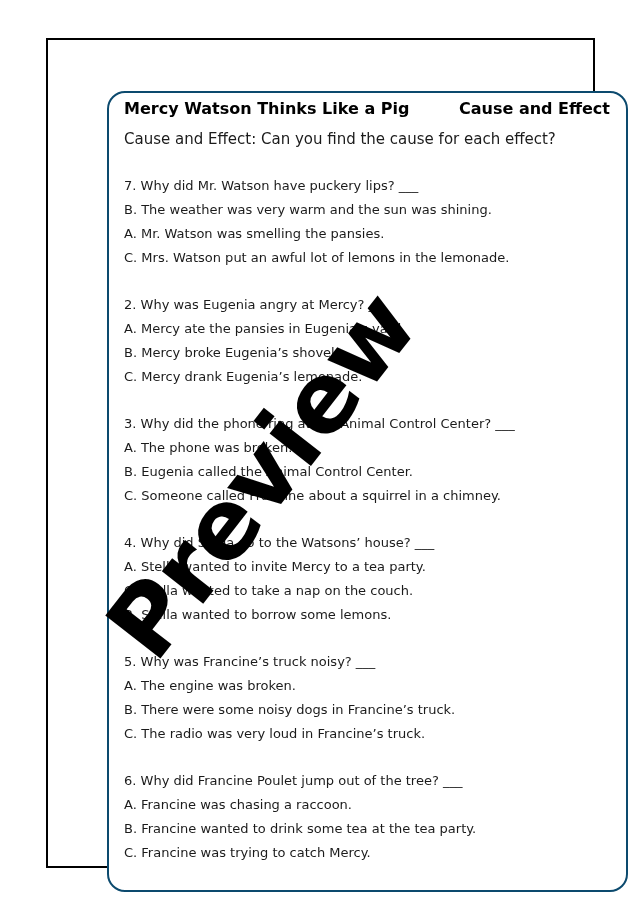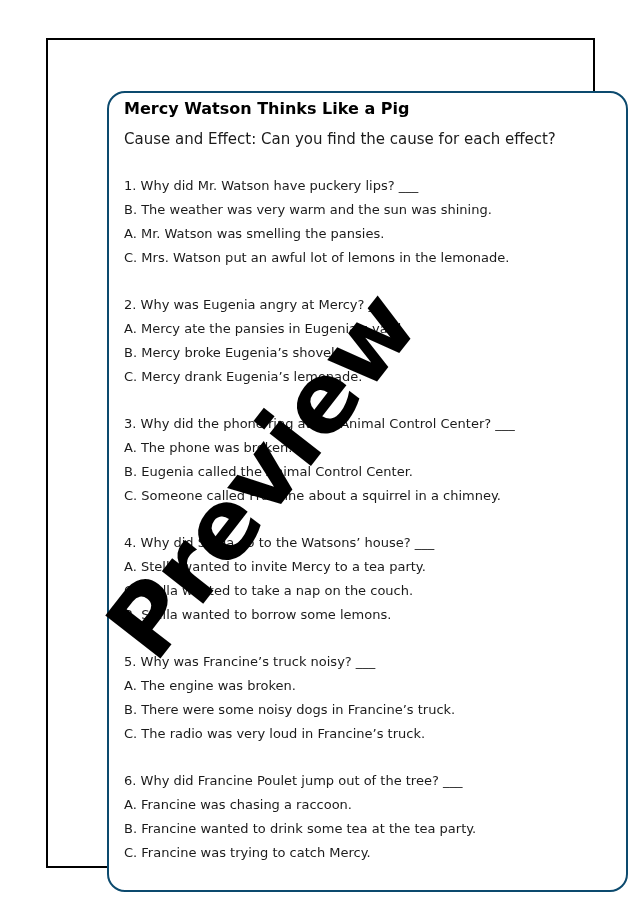--- a/index.html
+++ b/index.html
@@ -76,26 +76,27 @@
   }
 </style>
 </head>
 <body>
 
 <div class="outer-frame">
   <div class="inner-frame">
 
     <div class="header-row">
       <span>Mercy Watson Thinks Like a Pig</span>
+      <span>Cause and Effect</span>
     </div>
 
     <div class="instruction">Cause and Effect: Can you find the cause for each effect?</div>
 
     <div class="qblock">
-      <div class="line">1. Why did Mr. Watson have puckery lips? ___</div>
+      <div class="line">7. Why did Mr. Watson have puckery lips? ___</div>
       <div class="line">B. The weather was very warm and the sun was shining.</div>
       <div class="line">A. Mr. Watson was smelling the pansies.</div>
       <div class="line">C. Mrs. Watson put an awful lot of lemons in the lemonade.</div>
     </div>
 
     <div class="qblock">
       <div class="line">2. Why was Eugenia angry at Mercy? ___</div>
       <div class="line">A. Mercy ate the pansies in Eugenia’s yard.</div>
       <div class="line">B. Mercy broke Eugenia’s shovel.</div>
       <div class="line">C. Mercy drank Eugenia’s lemonade.</div>

